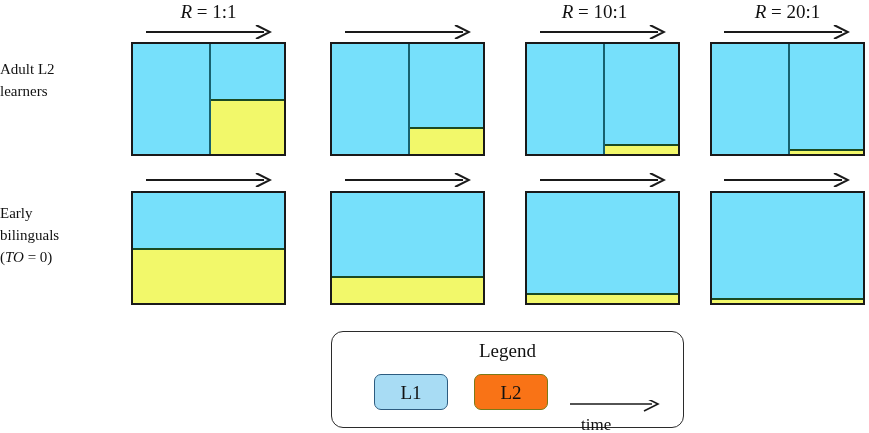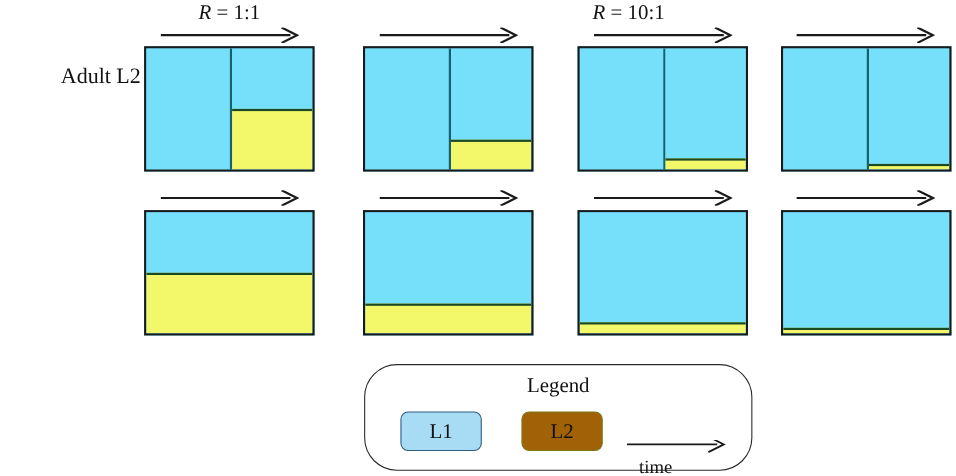--- a/index.html
+++ b/index.html
@@ -21,22 +21,22 @@
     left: 0; top: 0;
     width: 869px;
     height: 433px;
   }
 
   
   .row-label {
     position: absolute;
     width: 128px;
     left: 0;
-    text-align: right;
-    font-size: 20px;
+    text-align: left;
+    font-size: 15px;
     line-height: 22px;
     color: #111111;
   }
   .row-label .ln { display: block; white-space: nowrap; }
   .row-label em { font-style: italic; }
 
   
   .col-header {
     position: absolute;
     text-align: center;
@@ -85,64 +85,73 @@
     position: absolute;
     left: 0; right: 0; top: 0;
     background: #76e0fb;
   }
 
   
   #legend {
     position: absolute;
     box-sizing: border-box;
     border: 1.5px solid #2b2b2b;
-    border-radius: 30px;
+    border-radius: 12px;
     background: #ffffff;
   }
   #legend .legend-title {
     position: absolute;
     top: 8px;
     left: 0; right: 0;
     text-align: center;
     font-size: 19px;
   }
   .swatch {
     position: absolute;
     box-sizing: border-box;
     border-radius: 7px;
     text-align: center;
     font-size: 19px;
     line-height: 36px;
   }
   .swatch.l1 { background: #a8dcf4; border: 1.5px solid #2d5c80; }
-  .swatch.l2 { background: #a16207; border: 1.5px solid #7a7a18; text-align: center; }
+  .swatch.l2 { background: #f97316; border: 1.5px solid #7a7a18; text-align: center; }
   .legend-time-label {
     position: absolute;
     font-size: 17px;
     white-space: nowrap;
   }
   .legend-arrow { position: absolute; }
   .legend-arrow svg { display: block; }
 </style>
 </head>
 <body>
 
 <div id="figure">
 
   <div class="col-header" style="left:131px; top:2px; width:155px;">
     <em>R</em><span> = 1:1</span>
   </div>
-  <div class="col-header" style="left:494px; top:2px; width:155px;">
+  <div class="col-header" style="left:517px; top:2px; width:155px;">
     <em>R</em><span> = 10:1</span>
+  </div>
+  <div class="col-header" style="left:710px; top:2px; width:155px;">
+    <em>R</em><span> = 20:1</span>
   </div>
 
   <div class="row-label" style="top:58px;">
     <span class="ln">Adult L2</span>
-  </div>
-
+    <span class="ln">learners</span>
+  </div>
+
+  <div class="row-label" style="top:202px;">
+    <span class="ln">Early</span>
+    <span class="ln">bilinguals</span>
+    <span class="ln"><span>(</span><em>TO</em><span> = 0)</span></span>
+  </div>
 
   <div class="time-arrow" style="left:146px; top:25px;">
     <svg width="126" height="14" viewBox="0 0 126 14">
       <line x1="0" y1="7" x2="118" y2="7" stroke="#1a1a1a" stroke-width="2"></line>
       <polyline points="110,0 124,7 110,14" fill="none" stroke="#1a1a1a" stroke-width="2"></polyline>
     </svg>
   </div>
   <div class="time-arrow" style="left:345px; top:25px;">
     <svg width="126" height="14" viewBox="0 0 126 14">
       <line x1="0" y1="7" x2="118" y2="7" stroke="#1a1a1a" stroke-width="2"></line>
@@ -250,21 +259,21 @@
 
   <div class="panel" style="left:710px; top:191px; width:155px; height:114px;">
     <div class="half left" style="width:100%;">
       <div class="l1" style="height:95%;"></div>
       <div class="l2" style="height:5%;"></div>
     </div>
   </div>
 
   <div id="legend" style="left:331px; top:331px; width:353px; height:97px;">
     <div class="legend-title">Legend</div>
-    <div class="swatch l1" style="left:32px; top:42px; width:74px; height:36px;">L1</div>
+    <div class="swatch l1" style="left:42px; top:42px; width:74px; height:36px;">L1</div>
     <div class="swatch l2" style="left:142px; top:42px; width:74px; height:36px;">L2</div>
     <div class="legend-time-label" style="left:249px; top:43px;margin-top:40px;">time</div>
     <div class="legend-arrow" style="left:238px; top:68px;">
       <svg width="90" height="14" viewBox="0 0 90 14">
         <line x1="0" y1="4" x2="82" y2="4" stroke="#1a1a1a" stroke-width="1.6"></line>
         <polyline points="74,-3 88,4 74,11" fill="none" stroke="#1a1a1a" stroke-width="1.6"></polyline>
       </svg>
     </div>
   </div>
 

